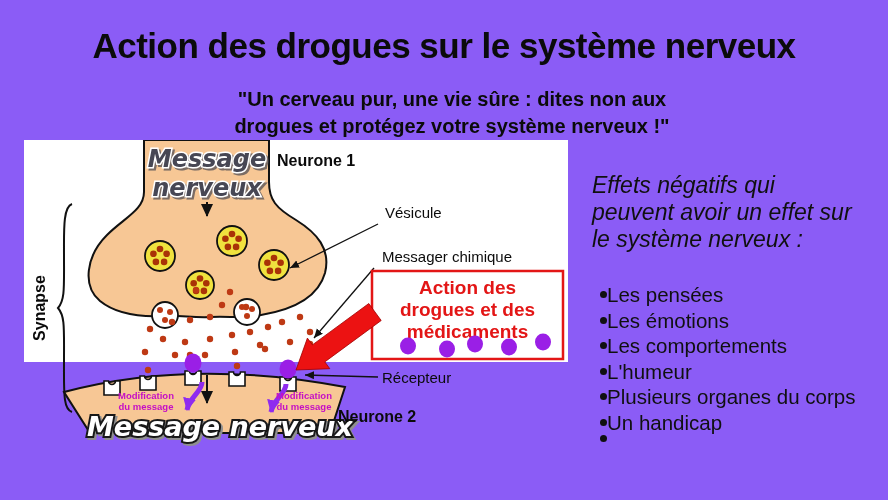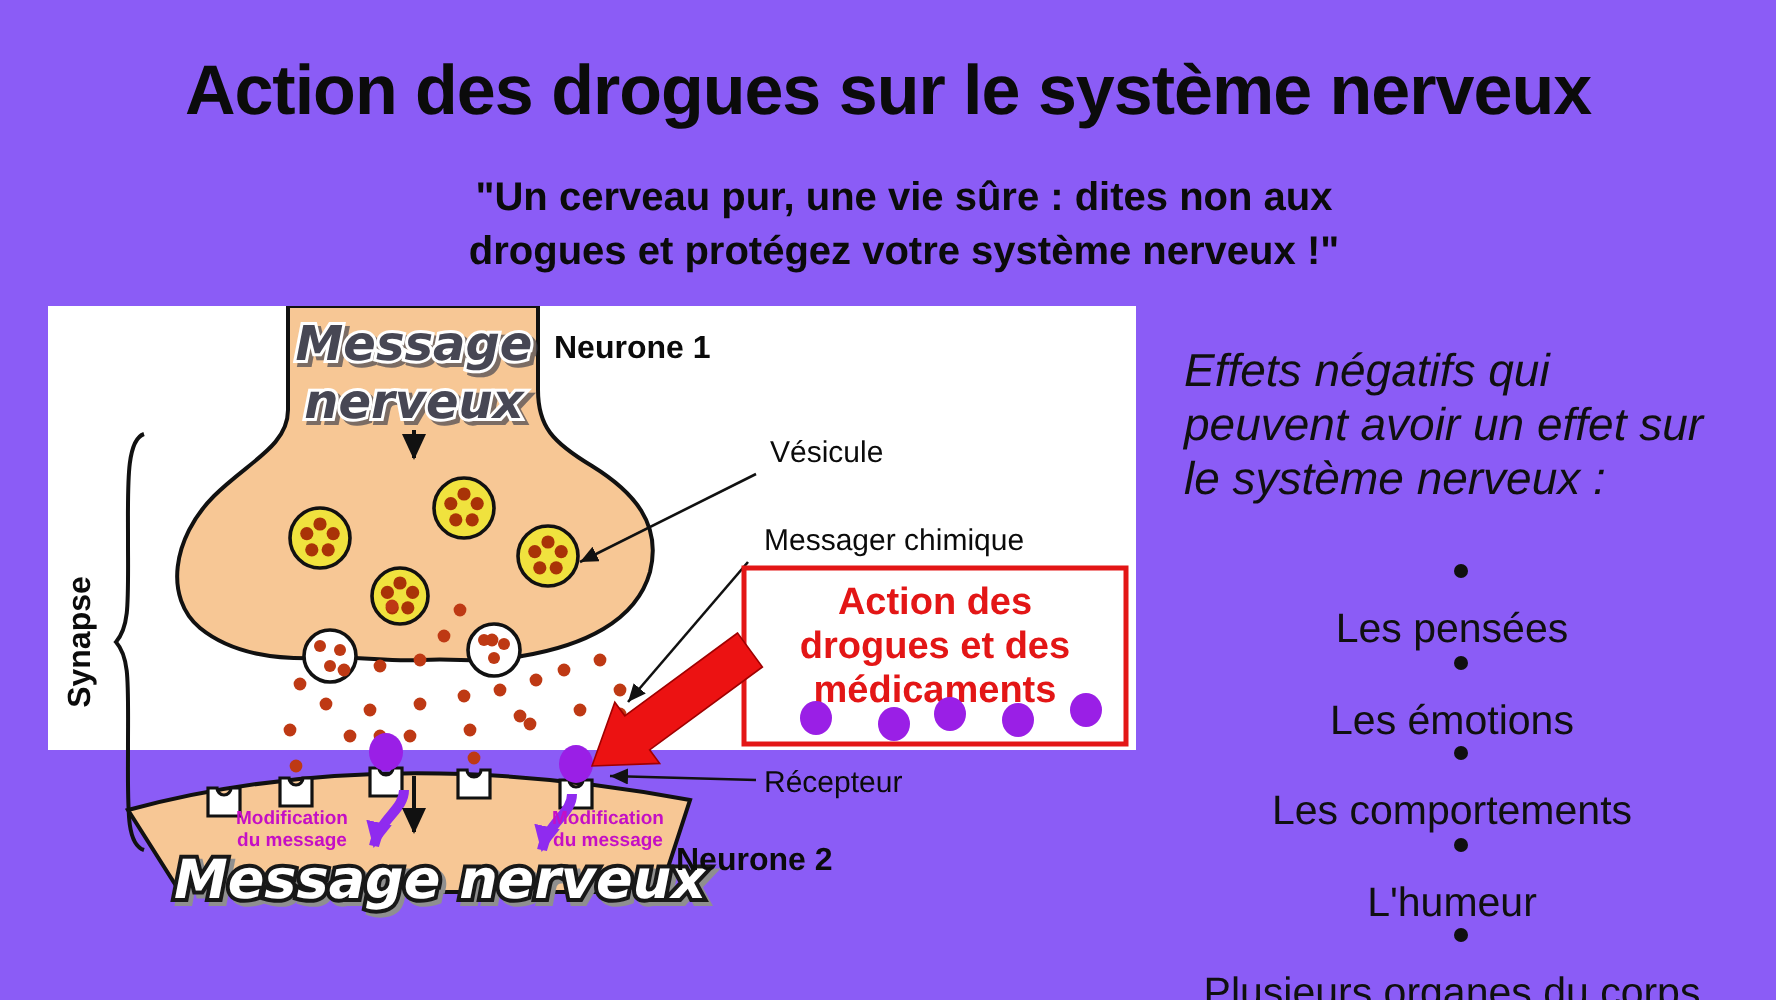--- a/index.html
+++ b/index.html
@@ -14,35 +14,35 @@
     text-align:center; font-size:35px; font-weight:800; letter-spacing:-0.5px;
     color:#0b0b0b;
   }
   .quote{
     position:absolute; top:86px; left:0; width:100%;
     transform:translateX(8px);
     text-align:center; font-size:20px; font-weight:700; line-height:27px;
     color:#0b0b0b;
   }
   .panel{
-    position:absolute; left:24px; top:153px; width:544px; height:222px;
+    position:absolute; left:24px; top:140px; width:544px; height:222px;
     background:#ffffff;
   }
   .right-col{
     position:absolute; left:592px; top:172px; width:268px;
   }
   .effects-heading{
     font-size:23px; line-height:27px; font-weight:400; color:#101010;font-style:italic;
   }
   .effects-list{
     margin:29px 0 0 0; padding:0; list-style:none;
   }
   .effects-list li{
-    display:flex; align-items:center; gap:13px;
-    font-size:20.5px; line-height:25.5px; color:#101010;flex-direction:column;
+    display:flex; align-items:center; 
+    font-size:20.5px; line-height:25.5px; color:#101010;
   }
   .dot{
     flex:0 0 auto; width:7px; height:7px; border-radius:50%; background:#101010;
     margin-left:8px;
   }
   
   text{ font-family:"Liberation Sans", sans-serif; }
   .t-msg{ font-family:"DejaVu Sans", sans-serif; font-style:italic; font-weight:700; font-size:24px;
           fill:#474754; stroke:#ffffff; stroke-width:3px; paint-order:stroke; }
   .t-msg2{ font-family:"DejaVu Sans", sans-serif; font-style:italic; font-weight:700; font-size:27px;

